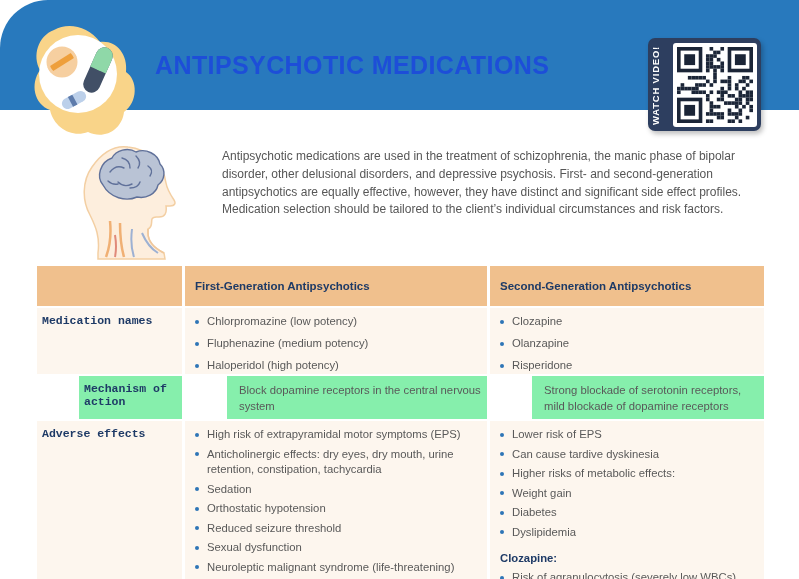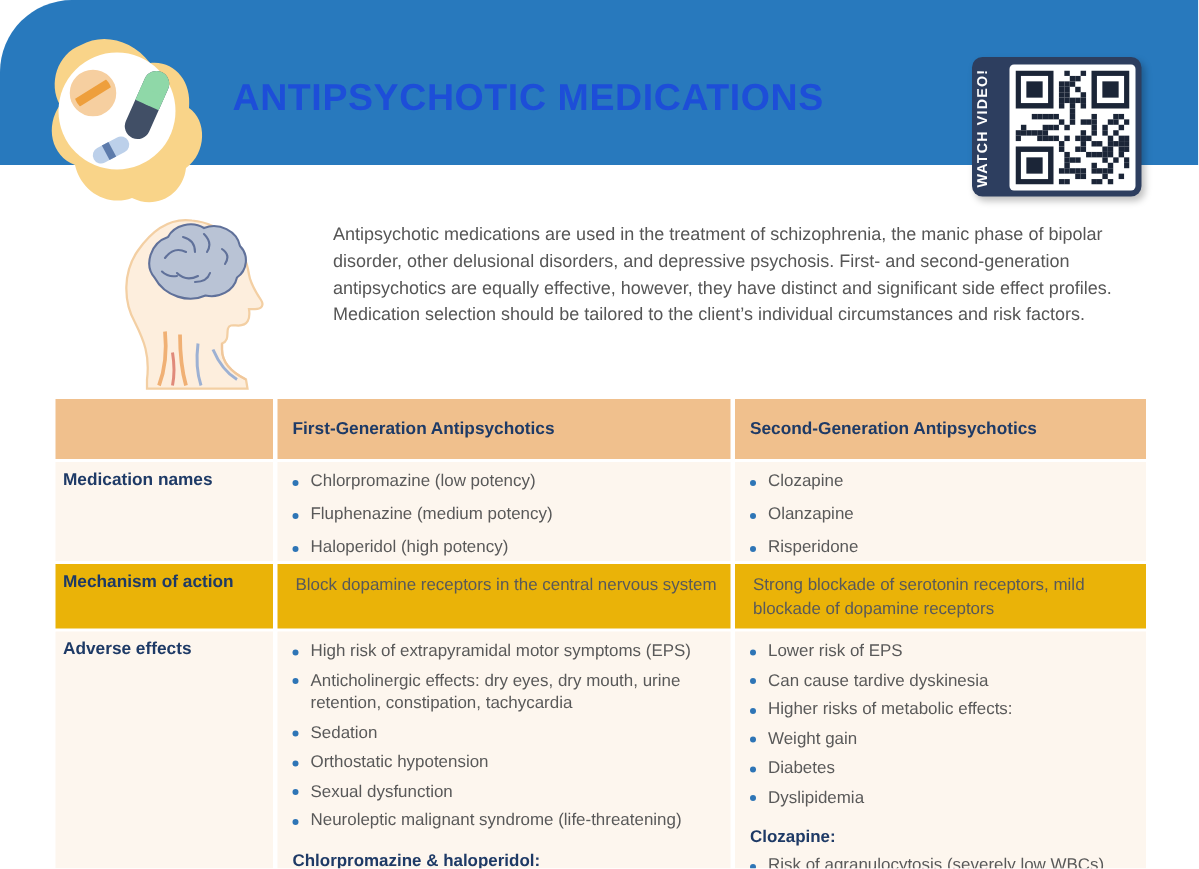--- a/index.html
+++ b/index.html
@@ -28,24 +28,24 @@
   .brain-icon{position:absolute;left:70px;top:141px;width:116px;height:119px;}
   .intro-text{position:absolute;left:222px;top:148px;width:545px;font-size:12px;
               line-height:1.48;color:#565656;}
 
   
   .info-table{position:absolute;left:37px;top:266px;width:727px;display:grid;
               grid-template-columns:145px 302px 274px;column-gap:3px;row-gap:2px;}
   .cell{box-sizing:border-box;}
   .bg-head{background:#f0c08d;}
   .bg-cream{background:#fdf6ee;}
-  .bg-peach{background:#eab308;}
+  .bg-peach{background:#86efac;margin-left:42px;}
   .head-cell{height:40px;display:flex;align-items:center;padding-left:10px;
              font-size:11.5px;font-weight:bold;color:#1e3a66;}
-  .label-cell{padding:6px 6px 16px 5px;font-size:11.5px;font-weight:bold;color:#1e3a66;}
+  .label-cell{padding:6px 6px 16px 5px;font-size:11.5px;font-weight:bold;color:#1e3a66;font-family:Liberation Mono, monospace;}
   .row-med{height:66px;}
   .row-mech{height:43px;}
   .row-adv{height:330px;}
   .plain-text{padding:7px 4px 0 12px;font-size:11.3px;line-height:1.38;color:#595959;}
   ul.blist{margin:0;padding:6px 10px 0 9px;list-style:none;}
   ul.blist li{position:relative;padding-left:13px;margin-bottom:4px;font-size:11.3px;
               line-height:15.5px;color:#595959;}
   ul.blist.med li{margin-bottom:6.5px;}
   ul.blist li::before{content:"";position:absolute;left:1px;top:5.5px;width:4px;height:4px;
               border-radius:50%;background:#2e75b6;}
@@ -263,20 +263,21 @@
       <div class="plain-text">Strong blockade of serotonin receptors, mild blockade of dopamine receptors</div>
     </div>
 
     <div class="cell bg-cream label-cell row-adv">Adverse effects</div>
     <div class="cell bg-cream row-adv">
       <ul class="blist">
         <li>High risk of extrapyramidal motor symptoms (EPS)</li>
         <li>Anticholinergic effects: dry eyes, dry mouth, urine retention, constipation, tachycardia</li>
         <li>Sedation</li>
         <li>Orthostatic hypotension</li>
+        <li>Reduced seizure threshold</li>
         <li>Sexual dysfunction</li>
         <li>Neuroleptic malignant syndrome (life-threatening)</li>
       </ul>
       <div class="subhead">Chlorpromazine &amp; haloperidol:</div>
     </div>
     <div class="cell bg-cream row-adv">
       <ul class="blist">
         <li>Lower risk of EPS</li>
         <li>Can cause tardive dyskinesia</li>
         <li>Higher risks of metabolic effects:</li>

